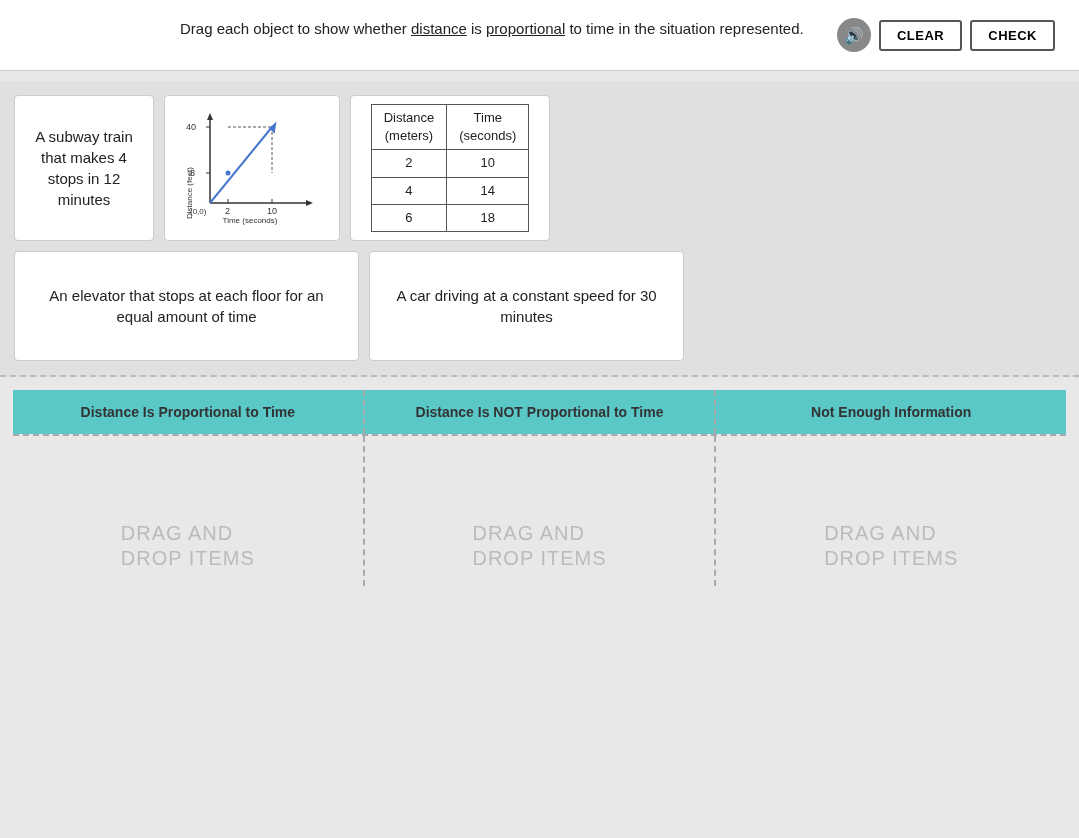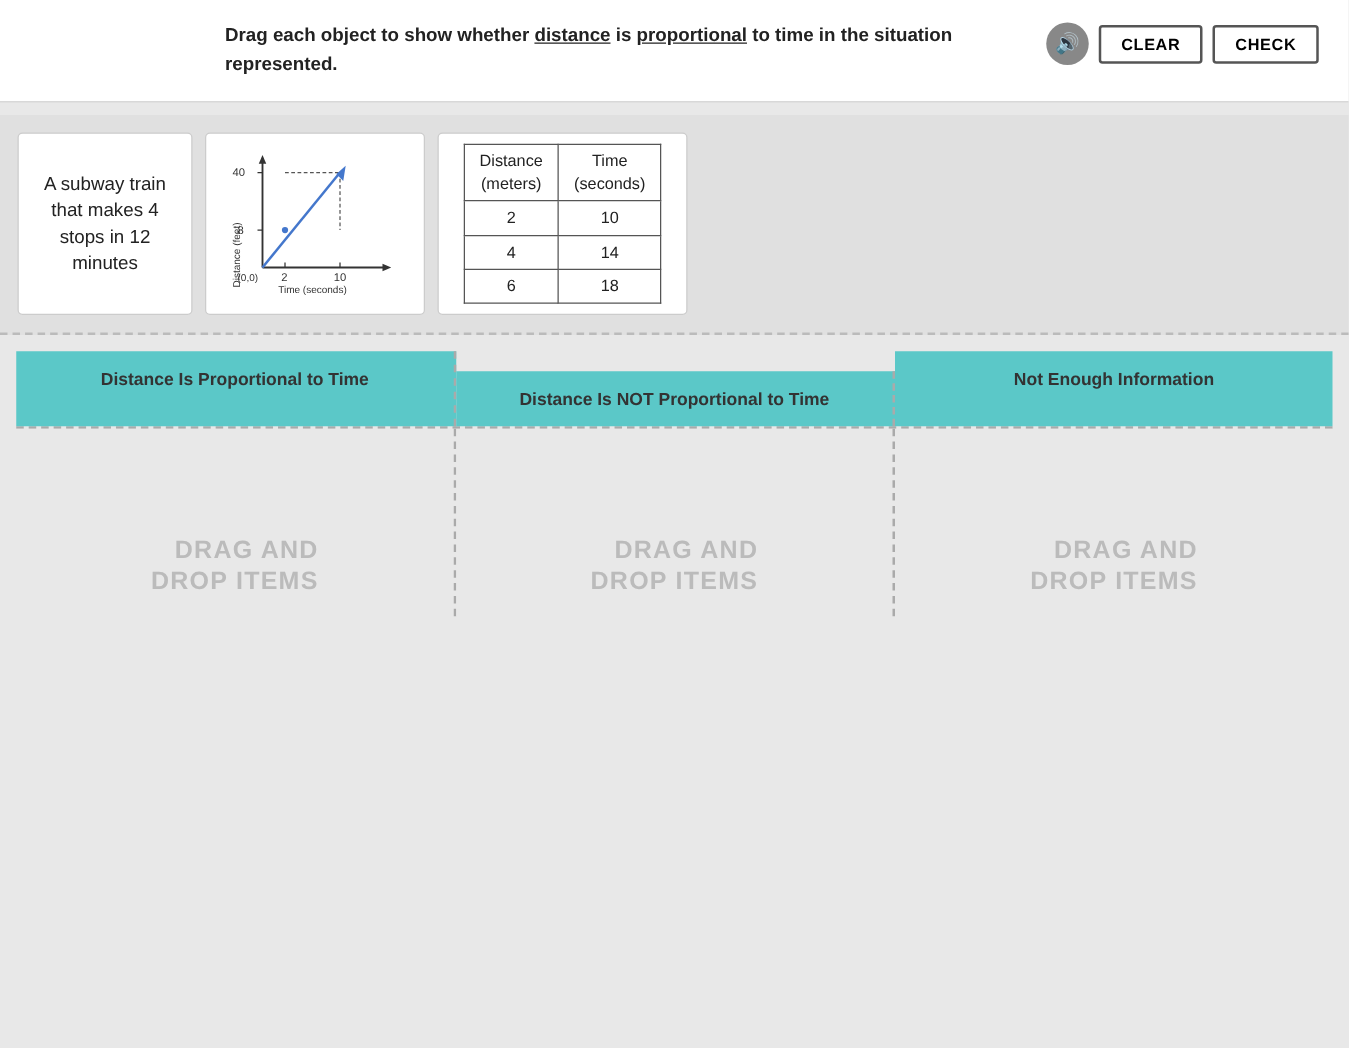--- a/index.html
+++ b/index.html
@@ -19,21 +19,20 @@
       gap: 12px;
       position: relative;
       border-bottom: 1px solid #ccc;
     }
 
     .instruction-text {
       font-size: 15px;
       line-height: 1.5;
       color: #222;
       flex: 1;
-      font-weight: bold;
     }
 
     .instruction-text u {
       text-decoration: underline;
     }
 
     .audio-btn {
       width: 34px;
       height: 34px;
       border-radius: 50%;
@@ -187,21 +186,20 @@
     .drop-zone-header:last-child {
       border-right: none;
     }
 
     .dz-proportional {
       background: #5bc8c8;
     }
 
     .dz-not-proportional {
       background: #5bc8c8;
-      margin-top: 16px;
     }
 
     .dz-not-enough {
       background: #5bc8c8;
     }
 
     .drop-zones-body {
       display: flex;
       min-height: 150px;
       border-top: 2px dashed #aaa;
@@ -217,25 +215,25 @@
       padding-bottom: 16px;
       min-height: 150px;
     }
 
     .drop-zone:last-child {
       border-right: none;
     }
 
     .drag-and-text {
       font-size: 20px;
-      font-weight: bold;
+      font-weight: normal;
       color: #bbb;
       text-transform: uppercase;
       letter-spacing: 1px;
-      text-align: right;
+      text-align: left;
     }
 
     
     svg text {
       font-family: Arial, sans-serif;
     }
   </style>
 </head>
 <body>
 
@@ -332,20 +330,31 @@
                 <td>6</td>
                 <td>18</td>
               </tr>
             </tbody>
         </table>
       </div>
 
 
     </div>
 
+    <div class="cards-row-2">
+
+      <div class="card card-elevator">
+        <span>An elevator that stops at each floor for an equal amount of time</span>
+      </div>
+
+      <div class="card card-car">
+        <span>A car driving at a constant speed for 30 minutes</span>
+      </div>
+
+    </div>
 
   </div>
 
   <div class="drop-zones-section">
 
     <div class="drop-zone-headers">
       <div class="drop-zone-header dz-proportional">
         <span>Distance Is Proportional to Time</span>
       </div>
       <div class="drop-zone-header dz-not-proportional">

